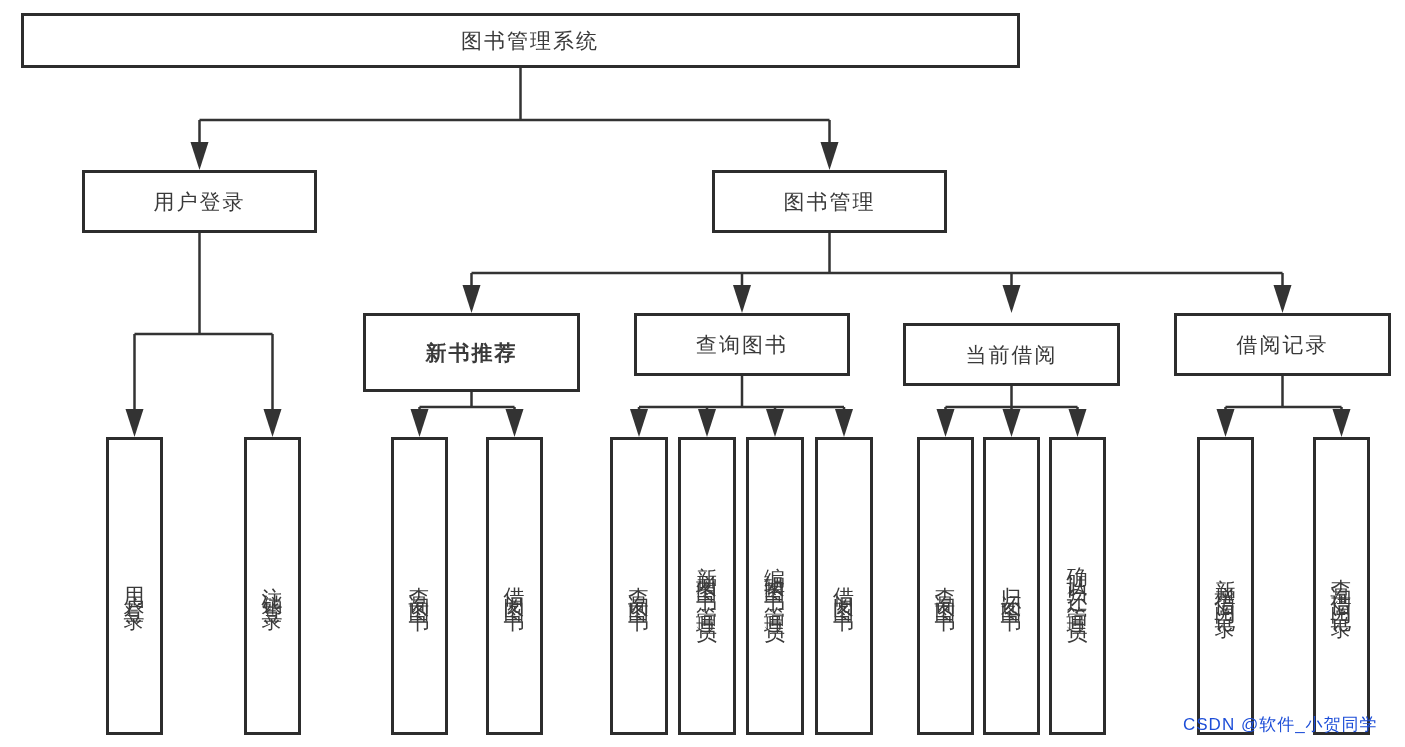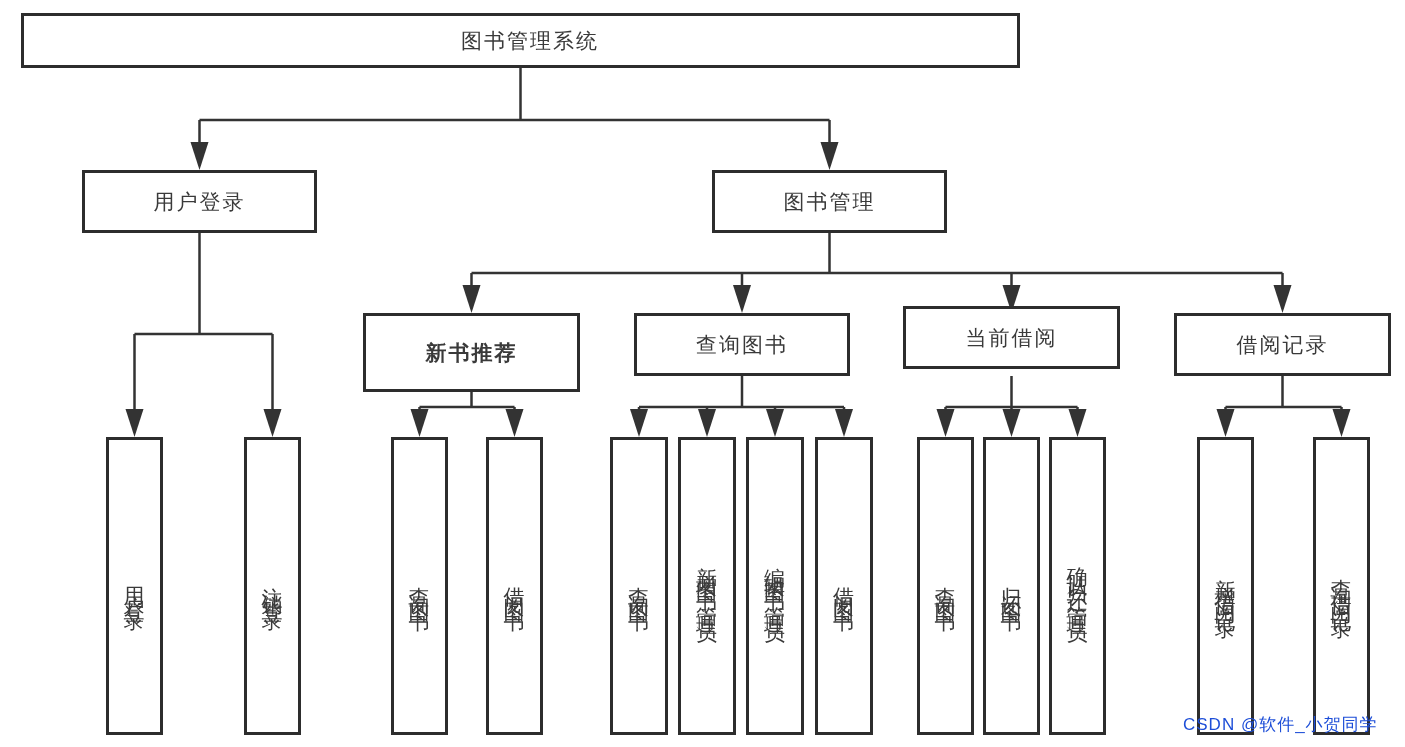--- a/index.html
+++ b/index.html
@@ -120,21 +120,21 @@
   <div class="box" style="left:712px; top:170px; width:235px; height:63px;">
     <span class="h-label">图书管理</span>
   </div>
 
   <div class="box" style="left:363px; top:313px; width:217px; height:79px;font-weight:bold;">
     <span class="h-label">新书推荐</span>
   </div>
   <div class="box" style="left:634px; top:313px; width:216px; height:63px;">
     <span class="h-label">查询图书</span>
   </div>
-  <div class="box" style="left:903px; top:306px; width:217px; height:63px;">
+  <div class="box" style="left:903px; top:323px; width:217px; height:63px;">
     <span class="h-label">当前借阅</span>
   </div>
   <div class="box" style="left:1174px; top:313px; width:217px; height:63px;">
     <span class="h-label">借阅记录</span>
   </div>
 
   <div class="box v-box" style="left:106px; top:437px; width:57px; height:298px;">
     <span class="v-label">用户登录</span>
   </div>
   <div class="box v-box" style="left:244px; top:437px; width:57px; height:298px;">

